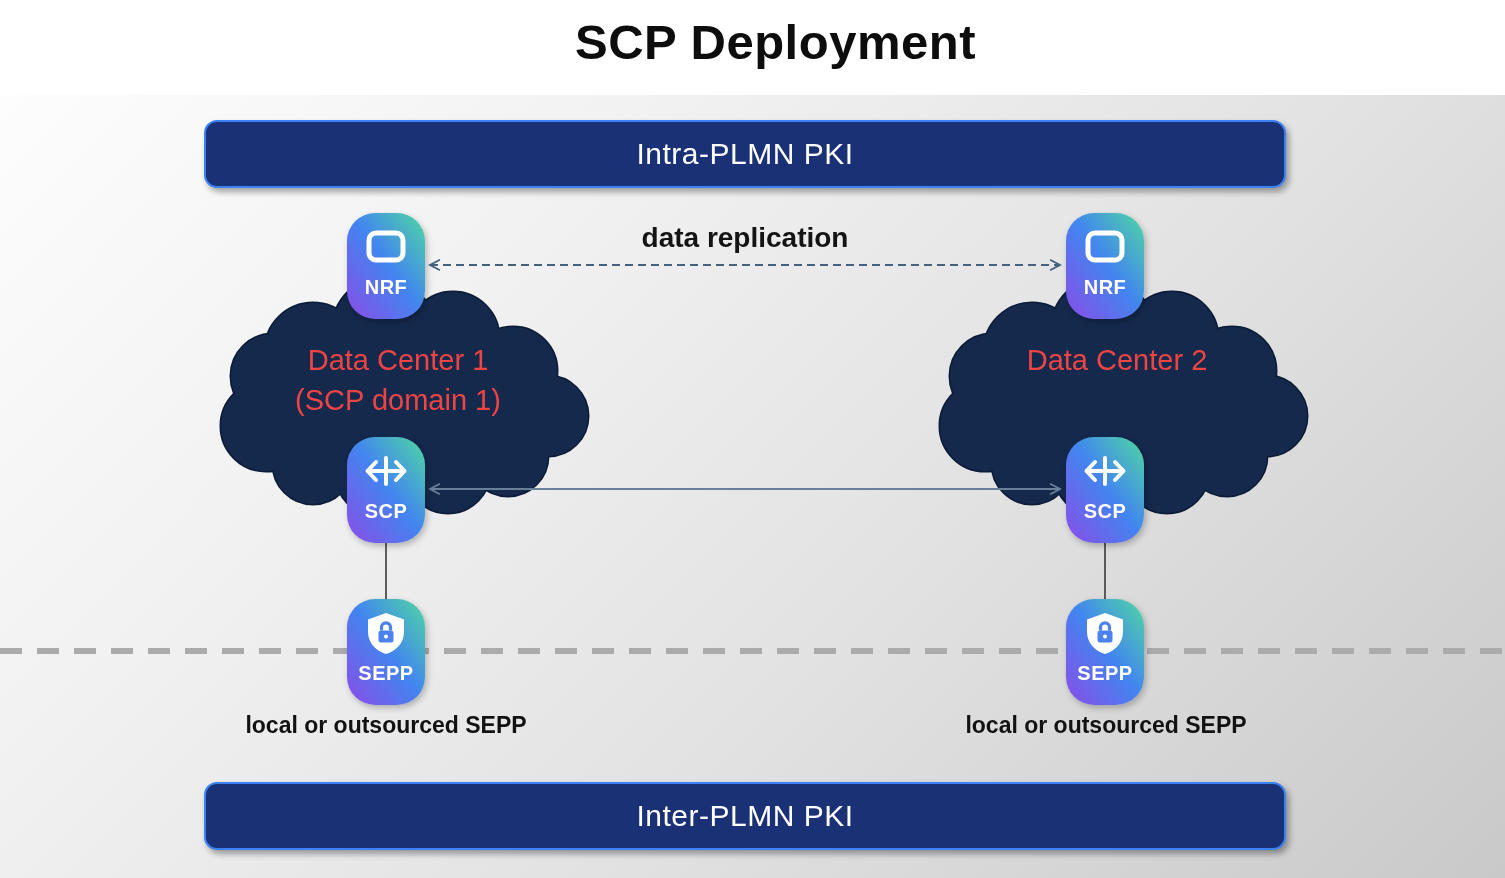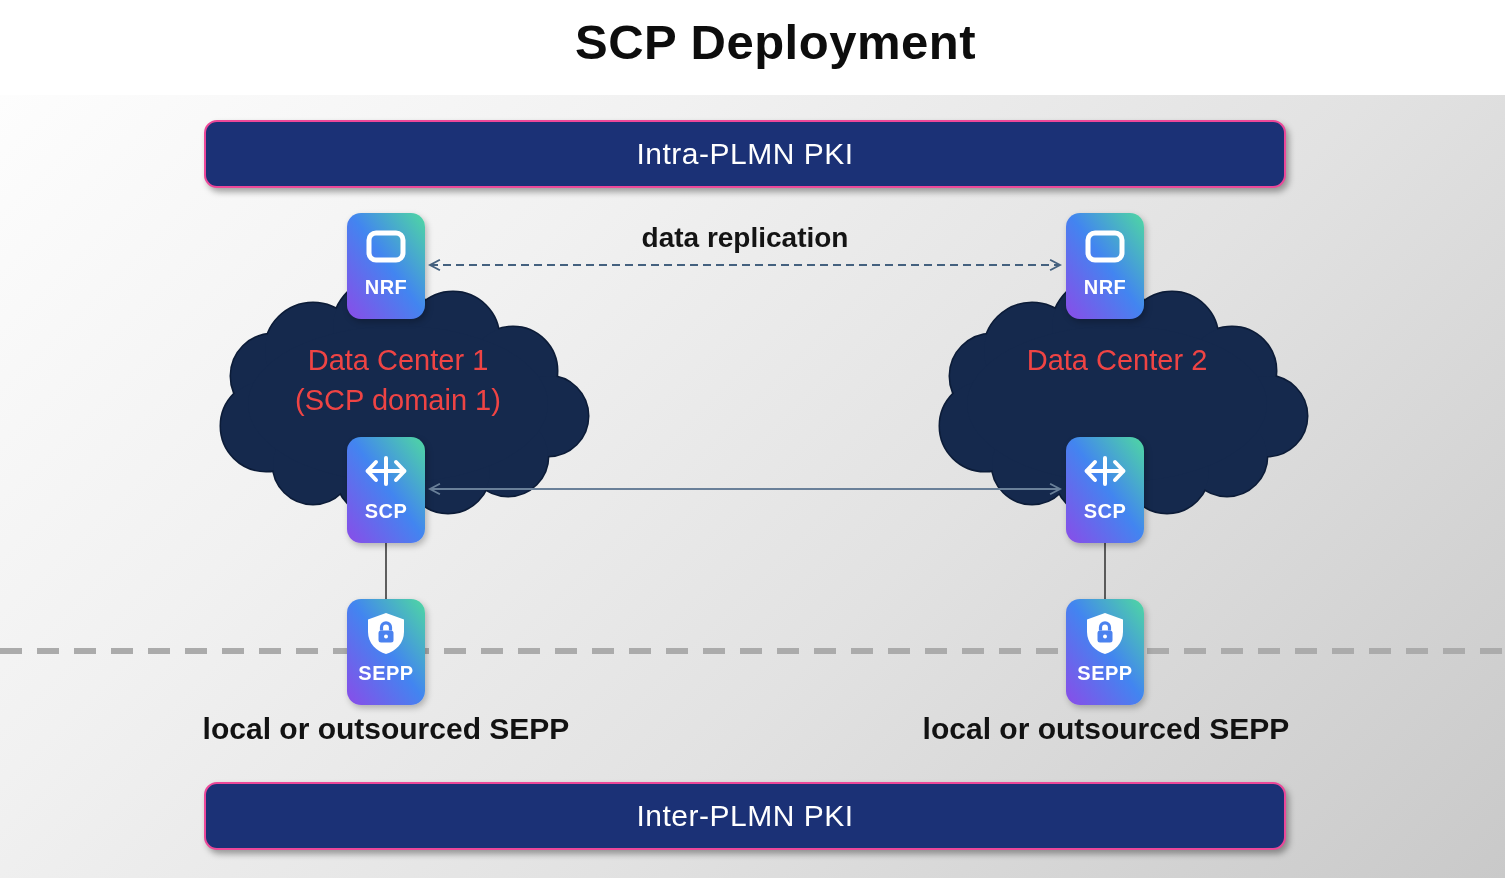--- a/index.html
+++ b/index.html
@@ -38,21 +38,21 @@
     left: 0; top: 0;
     width: 1505px; height: 878px;
   }
 
   .banner {
     position: absolute;
     left: 204px;
     width: 1082px;
     height: 68px;
     background: #1b3176;
-    border: 2px solid #ec4899;
+    border: 2px solid #3b82f6;
     border-radius: 13px;
     box-shadow: 3px 4px 6px rgba(0,0,0,0.35);
     display: flex;
     align-items: center;
     justify-content: center;
     color: #ffffff;
     font-size: 30px;
     font-weight: 500;
     letter-spacing: 0.5px;
   }
@@ -68,21 +68,21 @@
     font-weight: 500;
     line-height: 40px;
   }
   .cloud-text.left  { left: 208px; top: 340px; }
   .cloud-text.right { left: 927px; top: 340px; }
 
   .node {
     position: absolute;
     width: 78px;
     height: 106px;
-    border-radius: 14px;
+    border-radius: 28px;
     background: linear-gradient(to top right, #8a4ce8 0%, #4285f0 52%, #4fd8a1 100%);
     box-shadow: 2px 3px 6px rgba(0,0,0,0.25);
     display: flex;
     flex-direction: column;
     align-items: center;
     justify-content: flex-start;
   }
   .node .glyph { margin-top: 11px; width: 46px; height: 46px; }
   .node .node-label {
     margin-top: 6px;
@@ -105,21 +105,21 @@
     font-weight: 700;
   }
   .annotation.replication {
     left: 430px; top: 222px;
     width: 630px;
     font-size: 28px;
   }
   .annotation.caption {
     top: 712px;
     width: 390px;
-    font-size: 30px;
+    font-size: 23px;
     color: #121212;
   }
   .annotation.caption.left  { left: 191px; }
   .annotation.caption.right { left: 911px; }
 </style>
 </head>
 <body>
 
 <div class="stage">
 

